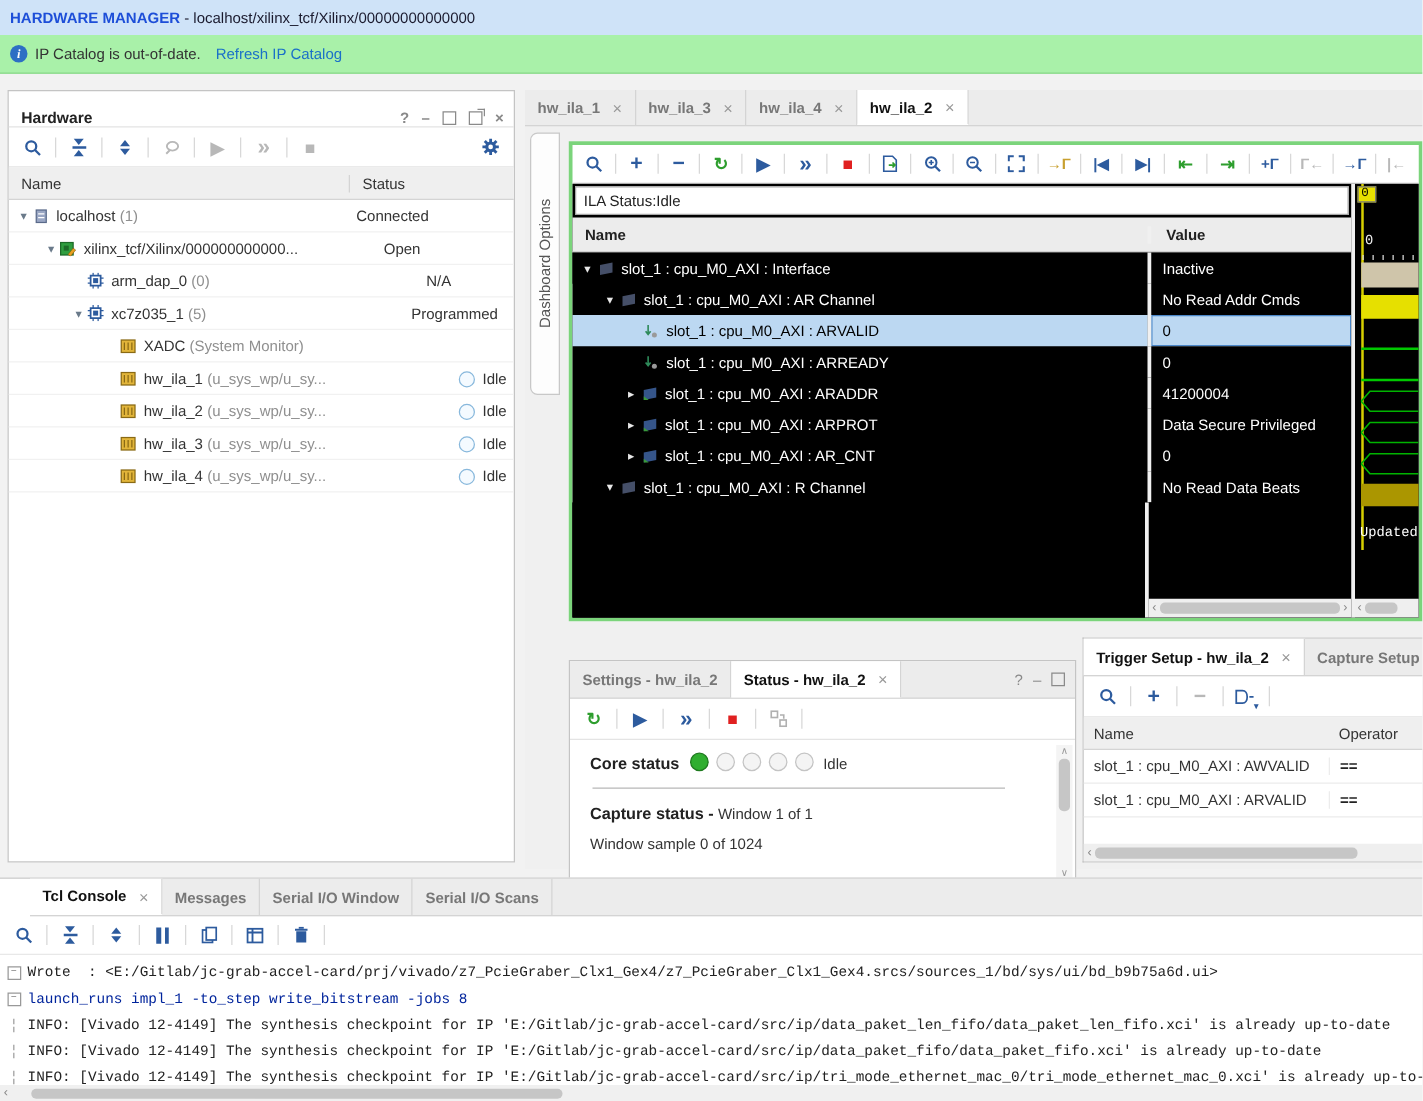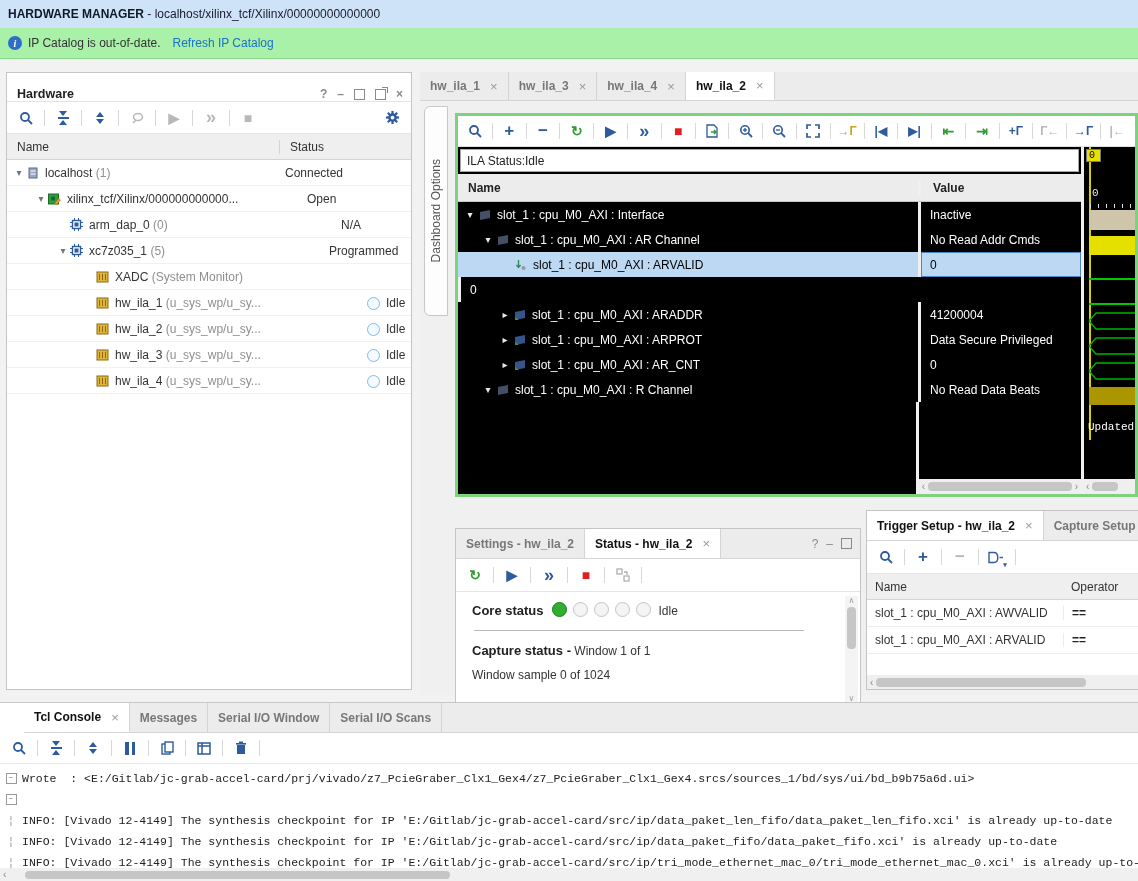--- a/index.html
+++ b/index.html
@@ -1,19 +1,19 @@
 <!DOCTYPE html>
 <html><head>
 <meta charset="utf-8">
 <style>
   html,body{margin:0;padding:0;}
   .root{position:relative;width:1138px;height:881px;background:#f2f2f2;font-family:"Liberation Sans",sans-serif;font-size:12px;color:#333;overflow:hidden;}
   
   .titlebar{position:absolute;left:0;top:0;right:0;height:28px;background:#cfe3f8;display:flex;align-items:center;padding-left:8px;color:#1a1a2e;}
-  .titlebar b{font-weight:bold;color:#0f172a;}
+  .titlebar b{font-weight:bold;color:#1d4ed8;}
   .banner{position:absolute;left:0;top:28px;right:0;height:30px;background:#a9f1a9;display:flex;align-items:center;padding-left:8px;gap:6px;border-bottom:1px solid #8ad88a;}
   .info-ic{width:14px;height:14px;border-radius:50%;background:#2d6fc4;color:#fff;font-size:10px;font-weight:bold;display:flex;align-items:center;justify-content:center;font-family:"Liberation Serif",serif;font-style:italic;}
   .banner a{color:#1a70c8;text-decoration:none;margin-left:6px;}
   
   .panel{background:#fff;border:1px solid #c4c4c4;box-sizing:border-box;}
   .tb{display:flex;align-items:center;padding:0 6px;gap:2px;}
   .tbi{width:26px;height:24px;display:flex;align-items:center;justify-content:center;font-weight:bold;color:#2d5b9e;}
   .tbi.dis{color:#b8b8b8;}
   .vsep{width:1px;height:16px;background:#d8d8d8;margin:0 3px;}
   .glyph14{font-size:14px;line-height:1;}
@@ -502,20 +502,29 @@
                   <svg width="12" height="12">
                     <path d="M3.5 1 v7 M1.5 6 l2 2.5 l2 -2.5" stroke="#2e8a5a" stroke-width="1.3" fill="none"></path>
                     <circle cx="8.5" cy="9" r="2" fill="#9a9a9a"></circle>
                   </svg>
                 </span>
                 <span>slot_1 : cpu_M0_AXI : ARVALID</span>
               </span>
             <span class="vl">0</span>
           </div>
           <div class="sigrow">
+            <span class="nm" style="padding-left:55px;">
+                <span class="wico">
+                  <svg width="12" height="12">
+                    <path d="M3.5 1 v7 M1.5 6 l2 2.5 l2 -2.5" stroke="#2e8a5a" stroke-width="1.3" fill="none"></path>
+                    <circle cx="8.5" cy="9" r="2" fill="#9a9a9a"></circle>
+                  </svg>
+                </span>
+                <span>slot_1 : cpu_M0_AXI : ARREADY</span>
+              </span>
             <span class="vl">0</span>
           </div>
           <div class="sigrow">
             <span class="nm" style="padding-left:40px;">
                 <span class="wcaret">▸</span>
                 <span class="wico">
                   <svg width="12" height="12">
                     <polygon points="1,3 11,1 11,9 1,11" fill="#35558a"></polygon>
                     <polygon points="1,8 5,11 1,11" fill="#3a9a3a"></polygon>
                   </svg>
@@ -775,21 +784,21 @@
           <svg width="12" height="14">
             <rect x="2" y="4" width="8" height="9" fill="#2d5b9e"></rect>
             <rect x="1" y="2" width="10" height="1.6" fill="#2d5b9e"></rect>
             <rect x="4" y="0.5" width="4" height="1.5" fill="#2d5b9e"></rect>
           </svg>
         </span>
       <span class="vsep"></span>
     </div>
     <div class="cbody">
       <div class="cline"><span class="gut"><span class="fold">−</span></span><span>Wrote  : &lt;E:/Gitlab/jc-grab-accel-card/prj/vivado/z7_PcieGraber_Clx1_Gex4/z7_PcieGraber_Clx1_Gex4.srcs/sources_1/bd/sys/ui/bd_b9b75a6d.ui&gt;</span></div>
-      <div class="cline"><span class="gut"><span class="fold">−</span></span></div>
+      <div class="cline"><span class="gut"><span class="fold">−</span></span><span class="cmd">launch_runs impl_1 -to_step write_bitstream -jobs 8</span></div>
       <div class="cline"><span class="gut">¦</span><span>INFO: [Vivado 12-4149] The synthesis checkpoint for IP 'E:/Gitlab/jc-grab-accel-card/src/ip/data_paket_len_fifo/data_paket_len_fifo.xci' is already up-to-date</span></div>
       <div class="cline"><span class="gut">¦</span><span>INFO: [Vivado 12-4149] The synthesis checkpoint for IP 'E:/Gitlab/jc-grab-accel-card/src/ip/data_paket_fifo/data_paket_fifo.xci' is already up-to-date</span></div>
       <div class="cline"><span class="gut">¦</span><span>INFO: [Vivado 12-4149] The synthesis checkpoint for IP 'E:/Gitlab/jc-grab-accel-card/src/ip/tri_mode_ethernet_mac_0/tri_mode_ethernet_mac_0.xci' is already up-to-date</span></div>
     </div>
     <div class="cscroll">
         <span>‹</span>
         <span class="cthumb"></span>
       </div>
   </div>
 

